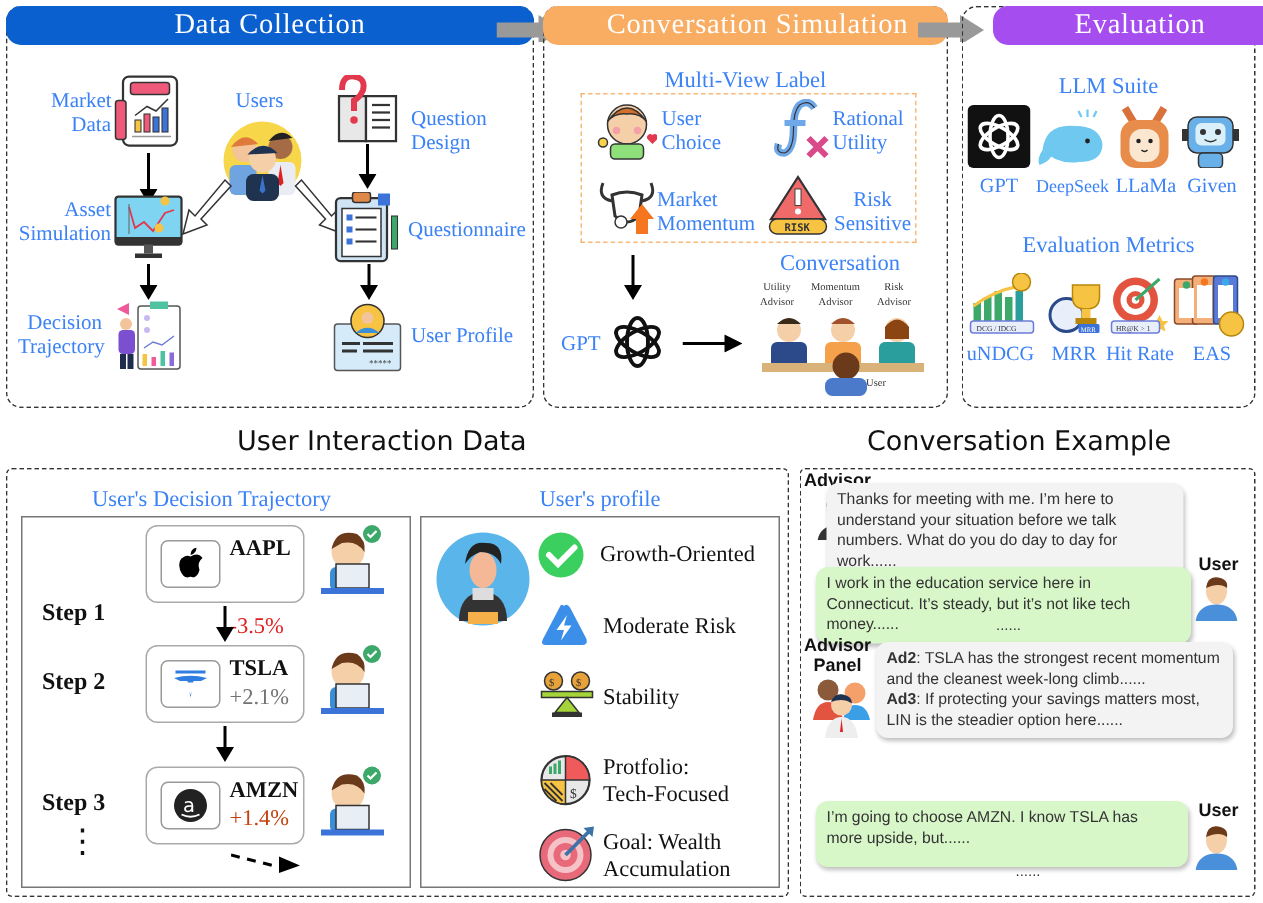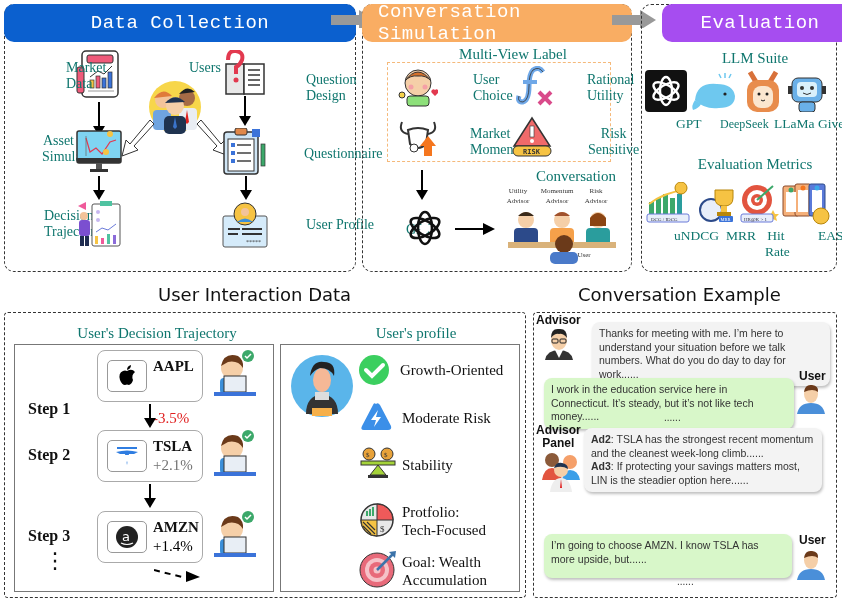--- a/index.html
+++ b/index.html
@@ -1,24 +1,24 @@
 <!DOCTYPE html>
 <html><head>
 <meta charset="utf-8">
 <style>
   * { box-sizing: border-box; margin: 0; padding: 0; }
   body { width: 842px; height: 602px; background: #ffffff; position: relative; overflow: hidden; font-family: "Liberation Serif", serif; color: #111; }
   .abs { position: absolute; }
   .panel { position: absolute; border: 1.5px dashed #333; border-radius: 10px; }
-  .hdr { position: absolute; height: 38px; border-radius: 10px; color: #fff; font-family: Liberation Mono, monospace; font-size: 19px; display: flex; align-items: center; justify-content: center; letter-spacing: 0.5px; }
+  .hdr { position: absolute; height: 26px; border-radius: 10px; color: #fff; font-family: Liberation Serif, serif; font-size: 19px; display: flex; align-items: center; justify-content: center; letter-spacing: 0.5px; }
   .hdr-blue { background: #0b60cf; }
   .hdr-orange { background: #f9ad63; }
   .hdr-purple { background: #a64df0; }
   .flow-arrow { position: absolute; width: 44px; height: 18px; }
-  .lbl { position: absolute; font-size: 14px; line-height: 16px; color: #0f766e; padding-left: 32px; }
+  .lbl { position: absolute; font-size: 14px; line-height: 16px; color: #3b82f6; }
   .lbl-c { text-align: center; }
   .icon { position: absolute; }
   .section-title { position: absolute; font-family: "DejaVu Sans", sans-serif; font-size: 18px; color: #111; }
   .box { position: absolute; border: 1.5px solid #777; }
   .stock-card { position: absolute; width: 106px; height: 52px; border: 1px solid #aaa; border-radius: 8px; background: #fff; }
   .logo-box { position: absolute; left: 9px; top: 9px; width: 40px; height: 32px; border: 1px solid #999; border-radius: 5px; display: flex; align-items: center; justify-content: center; }
   .ticker { position: absolute; left: 55px; top: 7px; font-weight: bold; font-size: 15px; }
   .chg { position: absolute; left: 55px; top: 26px; font-size: 15px; }
   .step { position: absolute; font-weight: bold; font-size: 16px; }
   .prof-item { position: absolute; font-size: 15px; line-height: 18px; }
@@ -451,21 +451,21 @@
 <div class="step" style="left:28px;top:527px;">Step 3</div>
 <div class="stock-card" style="left:97px;top:511px;">
   <div class="logo-box">
     <svg width="24" height="24" viewBox="0 0 24 24">
         <circle cx="12" cy="12" r="11" fill="#222"></circle>
         <text x="7" y="16" font-size="13" font-family="DejaVu Sans, sans-serif" fill="#fff">a</text>
         <path d="M6 18 Q12 21 18 18" stroke="#fff" fill="none" stroke-width="1.2"></path>
       </svg>
   </div>
   <div class="ticker">AMZN</div>
-  <div class="chg" style="color:#000000;">+1.4%</div>
+  <div class="chg" style="color:#c2410c;">+1.4%</div>
 </div>
 <svg class="abs" style="left:210px;top:509px;" width="50" height="52" viewBox="0 0 50 52">
     <circle cx="22" cy="20" r="11" fill="#f5cfa8"></circle>
     <path d="M11 18 Q14 4 28 8 Q34 12 33 20 Q28 12 18 14 Z" fill="#6b3a1a"></path>
     <rect x="10" y="30" width="24" height="16" rx="4" fill="#3b8fd9"></rect>
     <rect x="14" y="28" width="22" height="16" fill="#e8eef5" stroke="#333"></rect>
     <rect x="4" y="44" width="42" height="4" fill="#3b73d9"></rect>
     <circle cx="38" cy="8" r="6" fill="#3ca86a"></circle>
     <path d="M35 8 l2 2 4 -4" stroke="#fff" fill="none" stroke-width="1.5"></path>
   </svg>
@@ -538,21 +538,21 @@
 
 <div class="speaker" style="left:536px;top:314px;">Advisor</div>
 <svg class="abs" style="left:545px;top:328px;" width="28" height="32" viewBox="0 0 28 32">
     <ellipse cx="14" cy="12" rx="8" ry="10" fill="#f5cfa8"></ellipse>
     <path d="M6 10 Q6 0 14 1 Q22 0 22 10 Q18 5 14 6 Q10 5 6 10 Z" fill="#222"></path>
     <rect x="7" y="11" width="6" height="4" rx="1" fill="none" stroke="#222"></rect>
     <rect x="15" y="11" width="6" height="4" rx="1" fill="none" stroke="#222"></rect>
     <path d="M0 32 Q2 22 14 22 Q26 22 28 32 Z" fill="#333"></path>
     <path d="M10 22 L14 30 L18 22 Z" fill="#fff"></path>
   </svg>
-<div class="bubble bubble-grey" style="left:592px;top:322px;width:238px;">Thanks for meeting with me. I’m here to understand your situation before we talk numbers. What do you do day to day for work......</div>
+<div class="bubble bubble-grey" style="left:551px;top:322px;width:238px;">Thanks for meeting with me. I’m here to understand your situation before we talk numbers. What do you do day to day for work......</div>
 
 <div class="speaker" style="left:799px;top:370px;">User</div>
 <div class="bubble bubble-green" style="left:544px;top:378px;width:250px;">I work in the education service here in Connecticut. It’s steady, but it’s not like tech money......</div>
 <svg class="abs" style="left:797px;top:384px;" width="28" height="30" viewBox="0 0 28 30">
     <ellipse cx="14" cy="10" rx="7" ry="9" fill="#f5cfa8"></ellipse>
     <path d="M7 8 Q8 0 15 1 Q22 2 21 8 Q16 4 7 8 Z" fill="#6b3a1a"></path>
     <path d="M0 30 Q2 19 14 19 Q26 19 28 30 Z" fill="#4a8fd9"></path>
   </svg>
 <div class="dots" style="left:664px;top:412px;">......</div>
 

